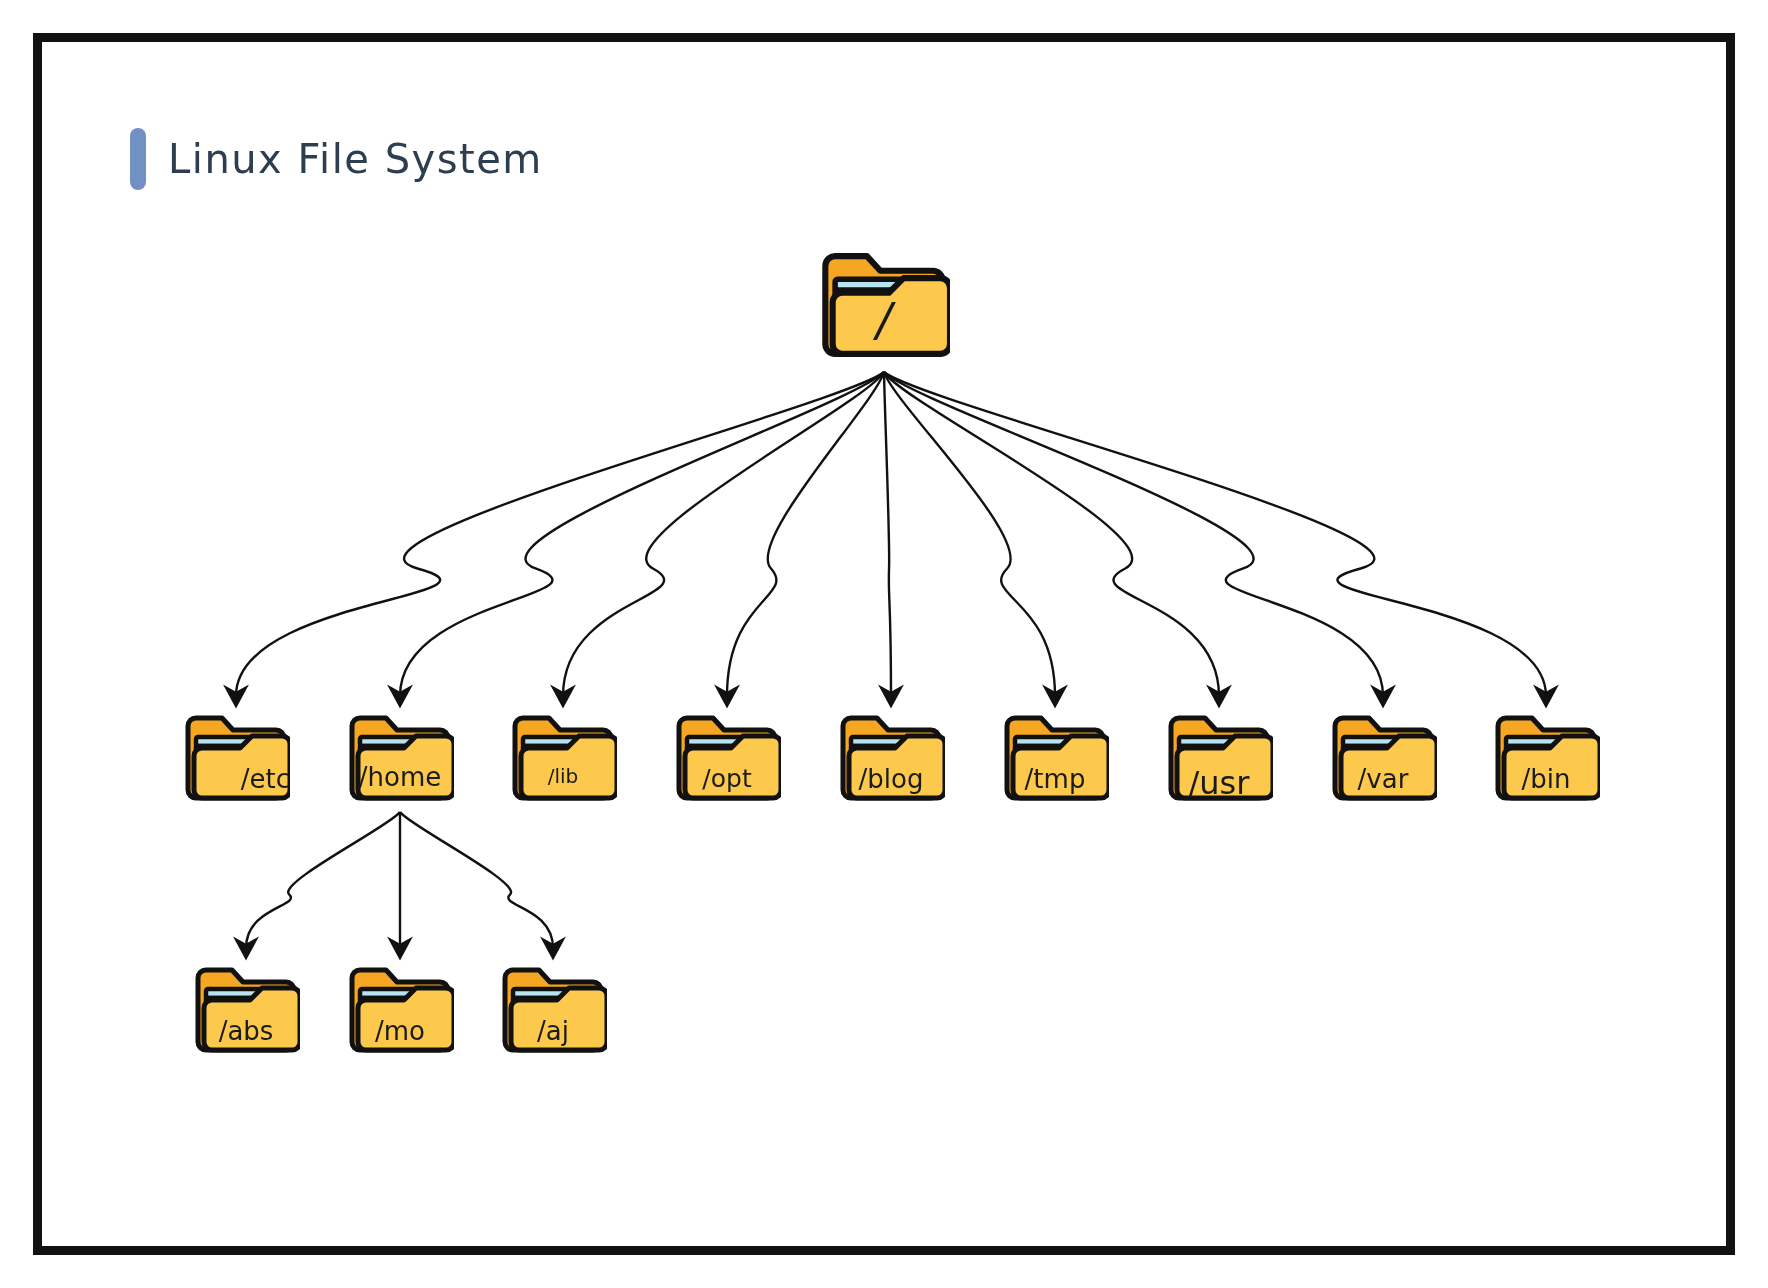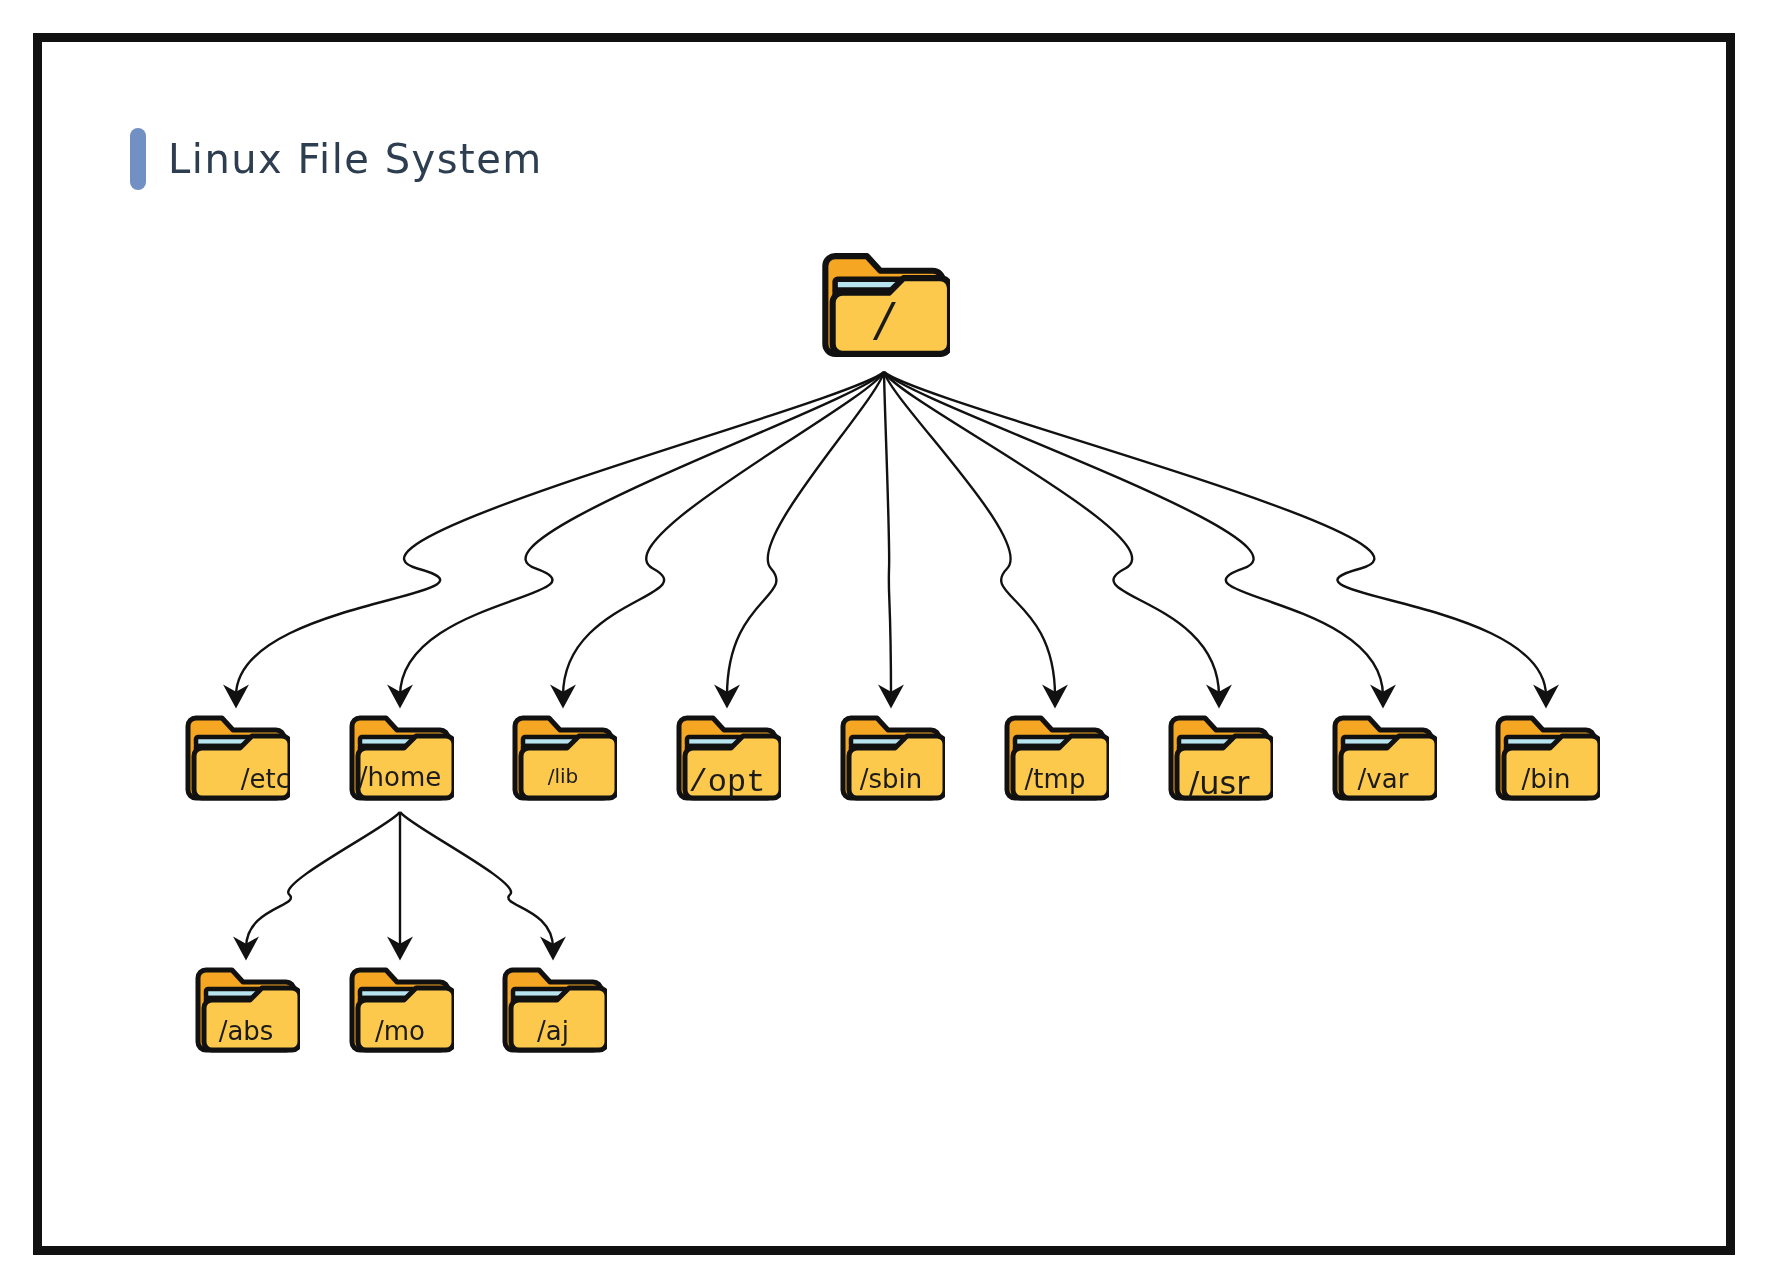--- a/index.html
+++ b/index.html
@@ -115,31 +115,31 @@
         <div class="f-label" style="top:53.760000000000005px;font-size:20px;">/lib</div>
       </div>
       <div class="node" style="left: 673px; top: 710px; width: 108px; height: 96px;">
         <div class="folder">
   <svg width="108" height="96" viewBox="0 0 108 96">
     <path d="M6 16a8 8 0 0 1 8-8h26l11 12h43a8 8 0 0 1 8 8v52a8 8 0 0 1-8 8H14a8 8 0 0 1-8-8z" fill="#f5a623" stroke="#111111" stroke-width="5" stroke-linejoin="round"></path>
     <rect x="14" y="27" width="82" height="9" rx="2" fill="#b8e4ef" stroke="#111111" stroke-width="4.5"></rect>
     <path d="M14 36h82v10H14z" fill="#ffffff" stroke="#111111" stroke-width="4.5" stroke-linejoin="round"></path>
     <path d="M12 46a8 8 0 0 1 8-8h38l12-12h30a8 8 0 0 1 8 8v46a8 8 0 0 1-8 8H20a8 8 0 0 1-8-8z" fill="#fcc94d" stroke="#111111" stroke-width="5" stroke-linejoin="round"></path>
   </svg></div>
-        <div class="f-label" style="top:53.760000000000005px;font-size:32px;font-family:Liberation Mono, monospace;">/opt</div>
+        <div class="f-label" style="top:53.760000000000005px;font-size:25px;">/opt</div>
       </div>
       <div class="node" style="left: 837px; top: 710px; width: 108px; height: 96px;">
         <div class="folder">
   <svg width="108" height="96" viewBox="0 0 108 96">
     <path d="M6 16a8 8 0 0 1 8-8h26l11 12h43a8 8 0 0 1 8 8v52a8 8 0 0 1-8 8H14a8 8 0 0 1-8-8z" fill="#f5a623" stroke="#111111" stroke-width="5" stroke-linejoin="round"></path>
     <rect x="14" y="27" width="82" height="9" rx="2" fill="#b8e4ef" stroke="#111111" stroke-width="4.5"></rect>
     <path d="M14 36h82v10H14z" fill="#ffffff" stroke="#111111" stroke-width="4.5" stroke-linejoin="round"></path>
     <path d="M12 46a8 8 0 0 1 8-8h38l12-12h30a8 8 0 0 1 8 8v46a8 8 0 0 1-8 8H20a8 8 0 0 1-8-8z" fill="#fcc94d" stroke="#111111" stroke-width="5" stroke-linejoin="round"></path>
   </svg></div>
-        <div class="f-label" style="top:53.760000000000005px;font-size:26px;">/sbin</div>
+        <div class="f-label" style="top:53.760000000000005px;font-size:26px;">/blog</div>
       </div>
       <div class="node" style="left: 1001px; top: 710px; width: 108px; height: 96px;">
         <div class="folder">
   <svg width="108" height="96" viewBox="0 0 108 96">
     <path d="M6 16a8 8 0 0 1 8-8h26l11 12h43a8 8 0 0 1 8 8v52a8 8 0 0 1-8 8H14a8 8 0 0 1-8-8z" fill="#f5a623" stroke="#111111" stroke-width="5" stroke-linejoin="round"></path>
     <rect x="14" y="27" width="82" height="9" rx="2" fill="#b8e4ef" stroke="#111111" stroke-width="4.5"></rect>
     <path d="M14 36h82v10H14z" fill="#ffffff" stroke="#111111" stroke-width="4.5" stroke-linejoin="round"></path>
     <path d="M12 46a8 8 0 0 1 8-8h38l12-12h30a8 8 0 0 1 8 8v46a8 8 0 0 1-8 8H20a8 8 0 0 1-8-8z" fill="#fcc94d" stroke="#111111" stroke-width="5" stroke-linejoin="round"></path>
   </svg></div>
         <div class="f-label" style="top:53.760000000000005px;font-size:26px;">/tmp</div>

